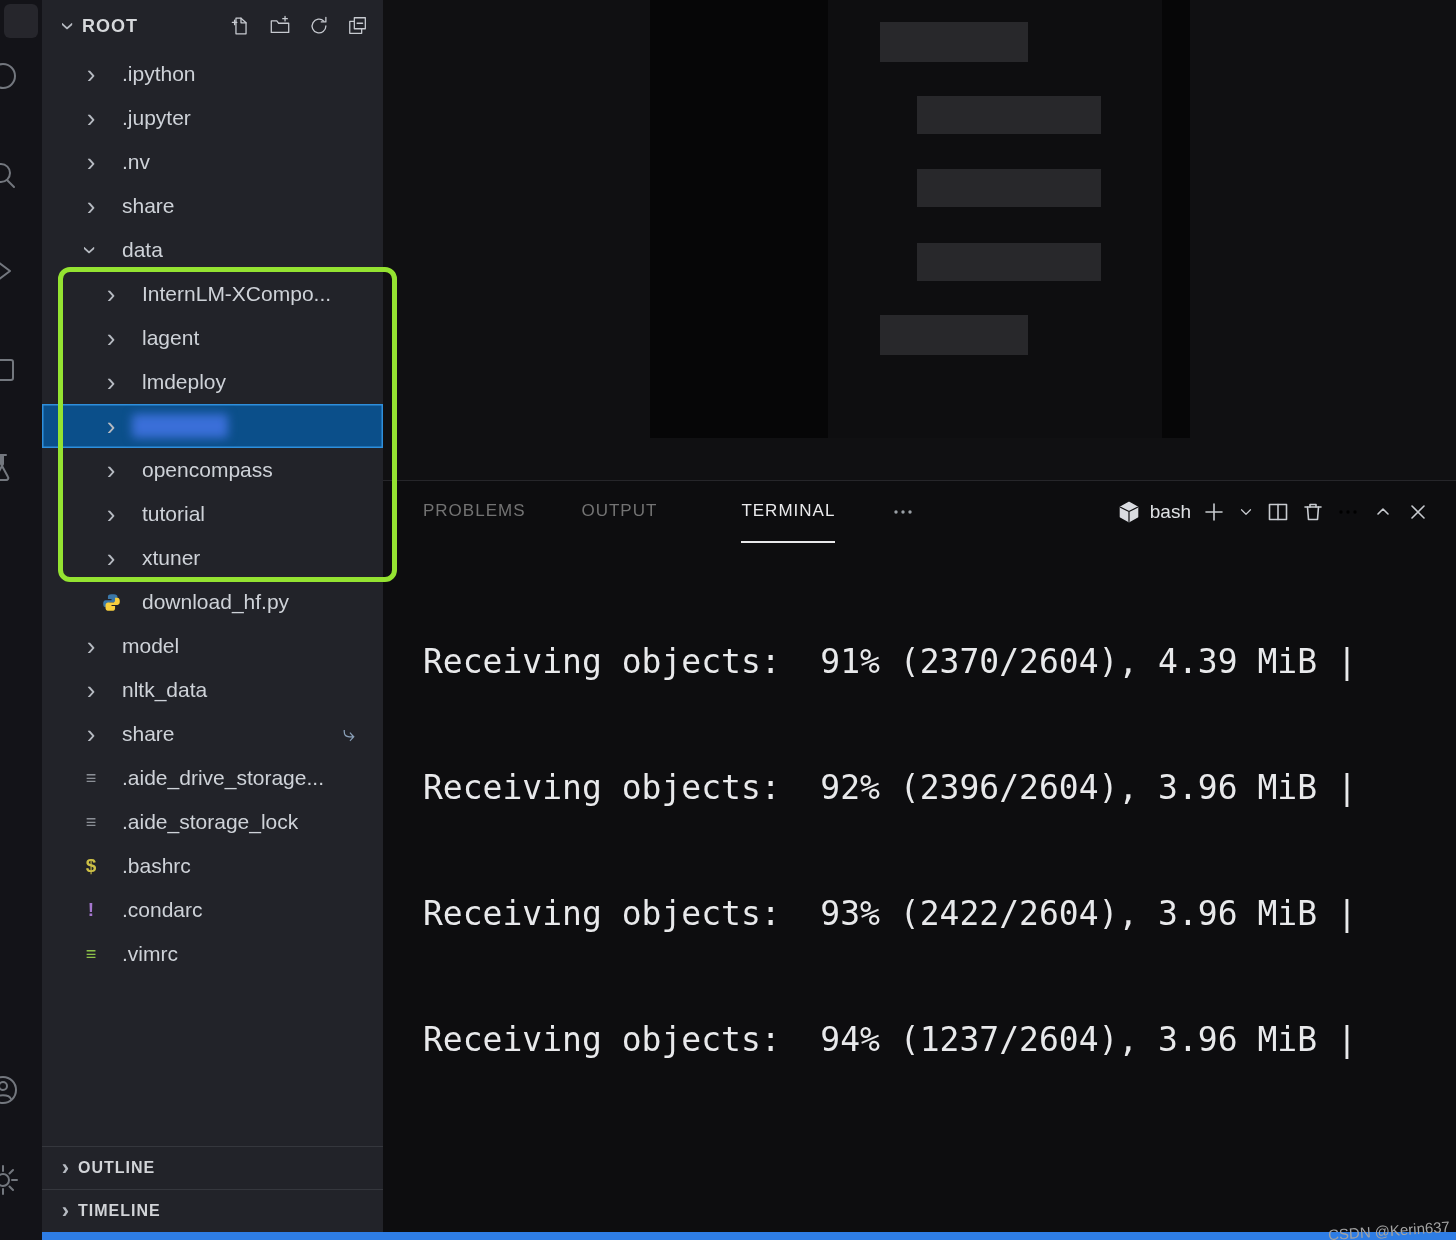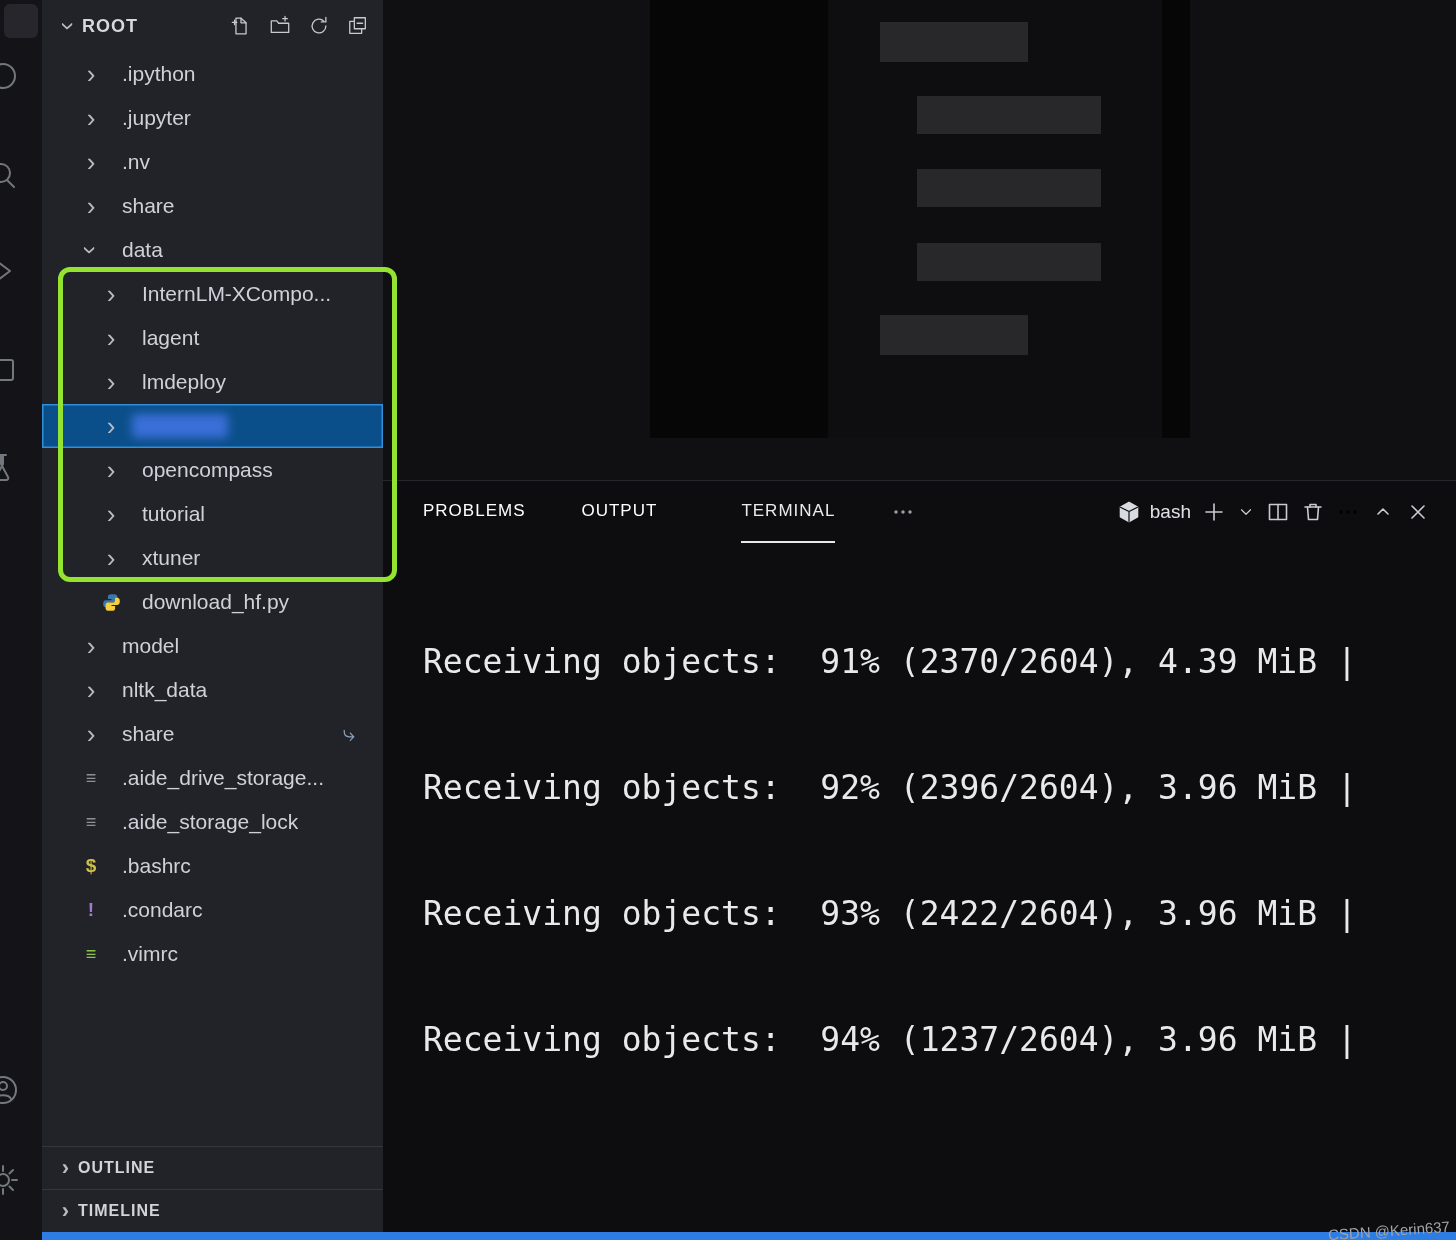--- a/index.html
+++ b/index.html
@@ -40,21 +40,21 @@
 
   
   .editor{position:absolute;left:383px;top:0;right:0;height:480px;background:#101012;}
   .preview{position:absolute;left:267px;top:0;width:540px;height:438px;background:#060607;}
   .preview-mid{position:absolute;left:178px;top:0;width:334px;height:438px;background:#0e0e10;}
   .rblock{position:absolute;background:#28282b;}
 
   
   .panel{position:absolute;left:383px;top:480px;right:0;bottom:8px;background:#0d0d0f;border-top:1px solid #26262a;overflow:hidden;}
   .phead{height:62px;display:flex;align-items:stretch;padding:0 26px 0 40px;}
-  .ptab{display:flex;align-items:center;margin-right:56px;font-size:17px;letter-spacing:1px;color:#ffffff;
+  .ptab{display:flex;align-items:center;margin-right:56px;font-size:17px;letter-spacing:1px;color:#737373;
         border-bottom:2px solid transparent;cursor:default;}
   .ptab.active{color:#eaeaec;border-bottom-color:#e8e8ea;margin-left:28px;}
   .tabmore{display:flex;align-items:center;color:#9aa0a6;}
   .tabmore svg,.pright svg{width:24px;height:24px;stroke:#c8cbd0;fill:none;stroke-width:1.6;stroke-linecap:round;stroke-linejoin:round;}
   .pright{margin-left:auto;display:flex;align-items:center;gap:11px;}
   .shellgrp{display:flex;align-items:center;gap:9px;}
   .bash-lbl{font-size:19px;color:#dfe1e4;}
   .term{padding:14px 0 0 40px;font-family:"DejaVu Sans Mono",monospace;font-size:33px;line-height:42px;
         color:#e8e9eb;white-space:pre;}
   .tline{height:42px;}

